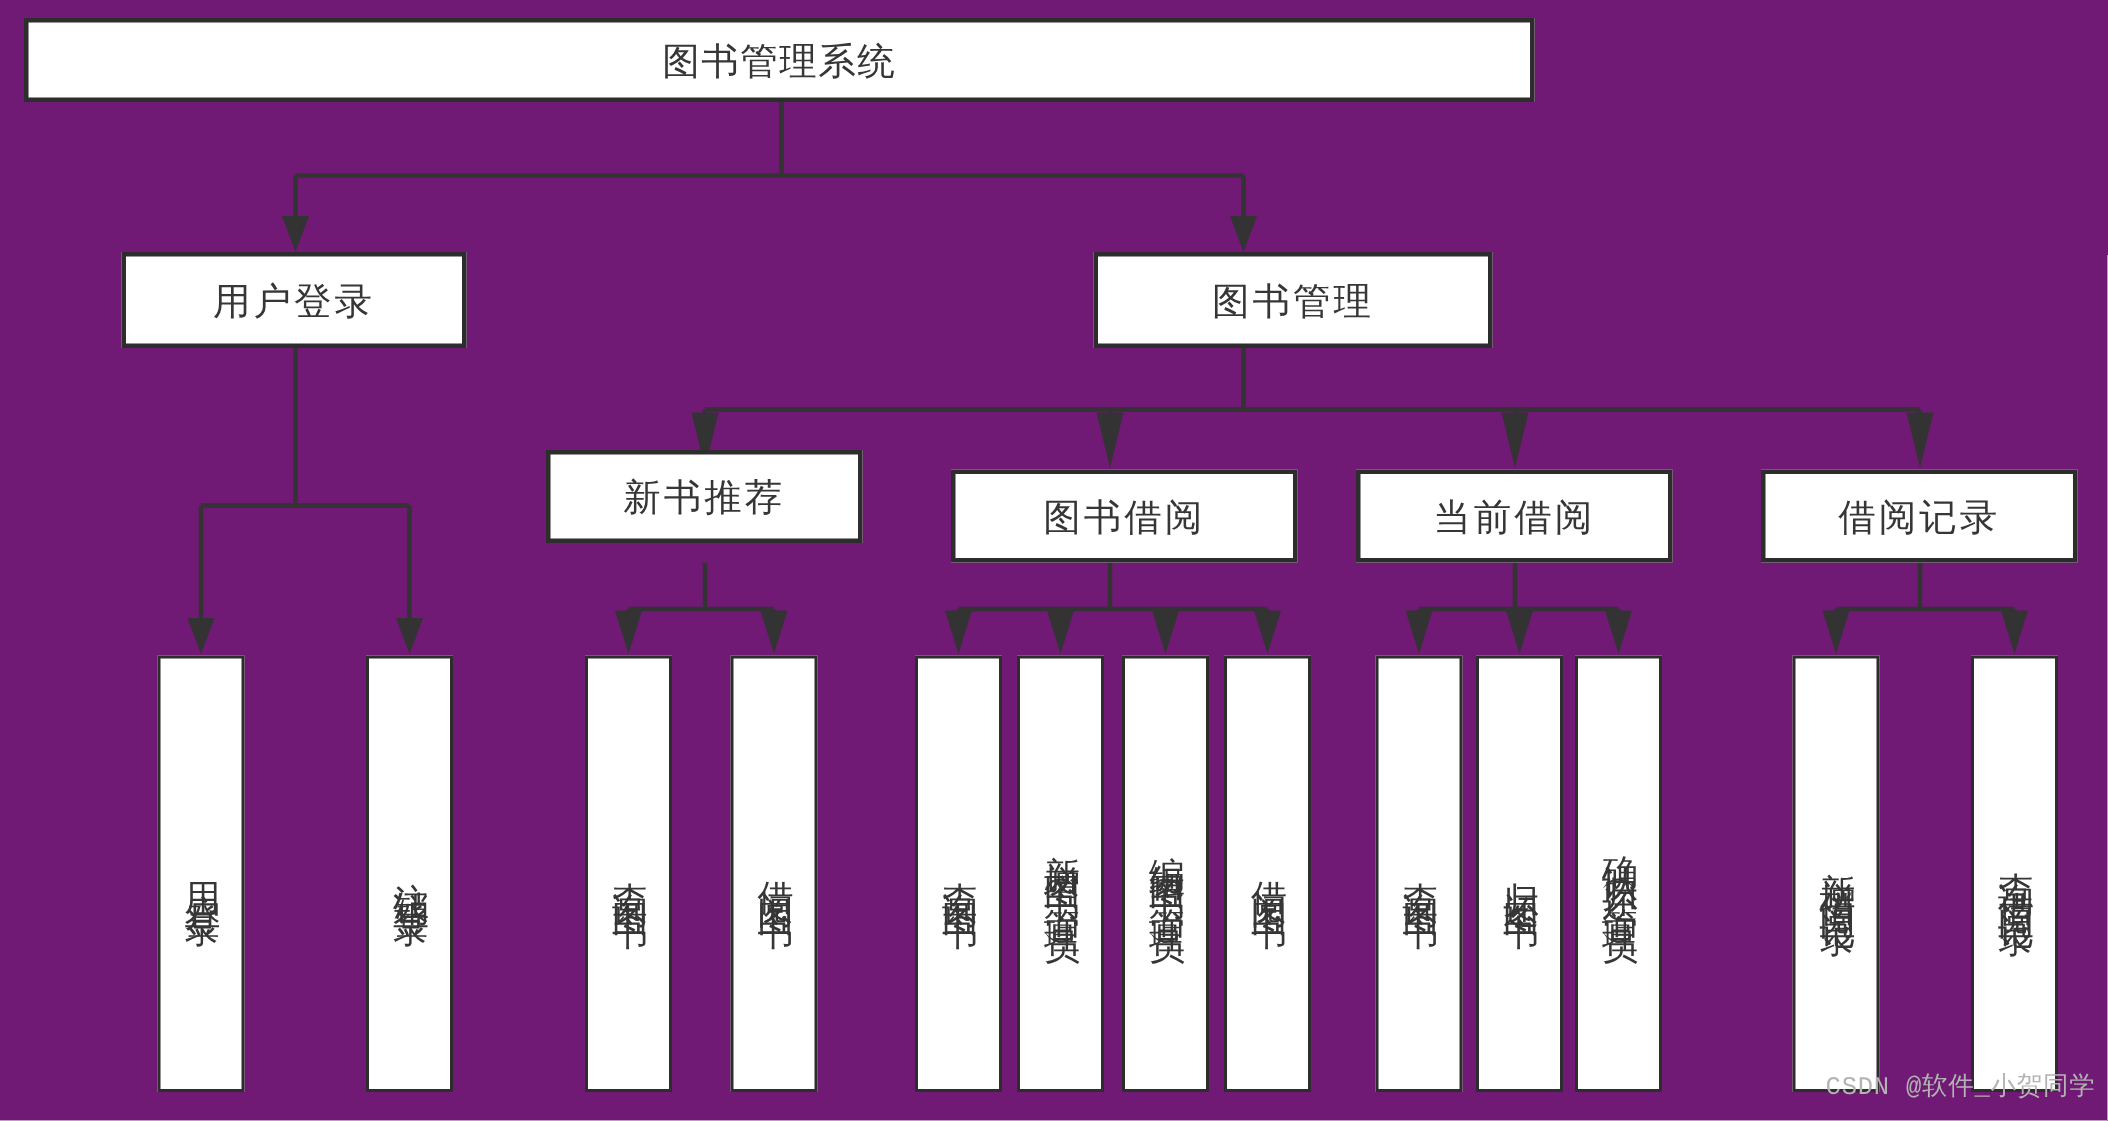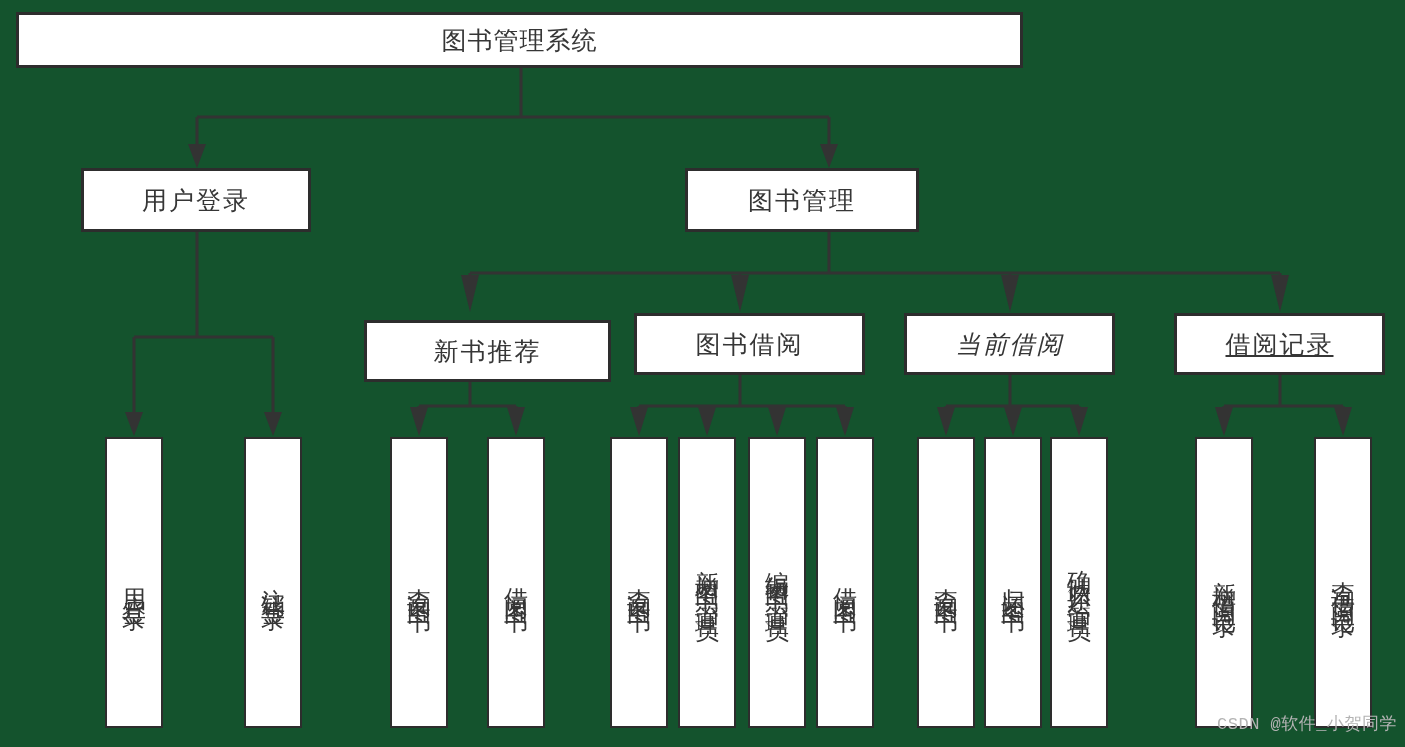--- a/index.html
+++ b/index.html
@@ -1,17 +1,17 @@
 <!DOCTYPE html>
 <html><head>
 <meta charset="utf-8">
 <style>
   html,body{margin:0;padding:0;background:#ffffff;}
   .canvas{
-    position:relative;width:1405px;height:747px;background:#14532d;
+    position:relative;width:1405px;height:747px;background:#701a75;
     font-family:"Liberation Sans","DejaVu Sans",sans-serif;
     color:#363636;overflow:hidden;
   }
   svg.connectors{position:absolute;left:0;top:0;width:1405px;height:747px;}
   .node{
     position:absolute;box-sizing:border-box;background:#ffffff;
     border:3px solid #2d2d2d;display:flex;align-items:center;justify-content:center;
     font-size:25px;letter-spacing:2px;white-space:nowrap;
   }
   .node.root{font-size:25px;letter-spacing:1px;}
@@ -95,34 +95,34 @@
     </g>
   </svg>
 
   <div class="node root" style="left:16px;top:12px;width:1007px;height:56px;">
     <span>图书管理系统</span>
   </div>
 
   <div class="node" style="left:81px;top:168px;width:230px;height:64px;">
     <span>用户登录</span>
   </div>
-  <div class="node" style="left:685px;top:168px;width:234px;height:64px;">
+  <div class="node" style="left:729px;top:168px;width:266px;height:64px;">
     <span>图书管理</span>
   </div>
 
-  <div class="node" style="left:364px;top:320px;width:247px;height:62px;">
+  <div class="node" style="left:364px;top:300px;width:211px;height:62px;">
     <span>新书推荐</span>
   </div>
   <div class="node" style="left:634px;top:313px;width:231px;height:62px;">
     <span>图书借阅</span>
   </div>
-  <div class="node" style="left:904px;top:313px;width:211px;height:62px;font-style:italic;">
+  <div class="node" style="left:904px;top:313px;width:211px;height:62px;">
     <span>当前借阅</span>
   </div>
-  <div class="node" style="left:1174px;top:313px;width:211px;height:62px;text-decoration:underline;">
+  <div class="node" style="left:1174px;top:313px;width:211px;height:62px;">
     <span>借阅记录</span>
   </div>
 
   <div class="leaf" style="left:105px;">
     <span>用户登录</span>
   </div>
   <div class="leaf" style="left:244px;">
     <span>注销登录</span>
   </div>
 

